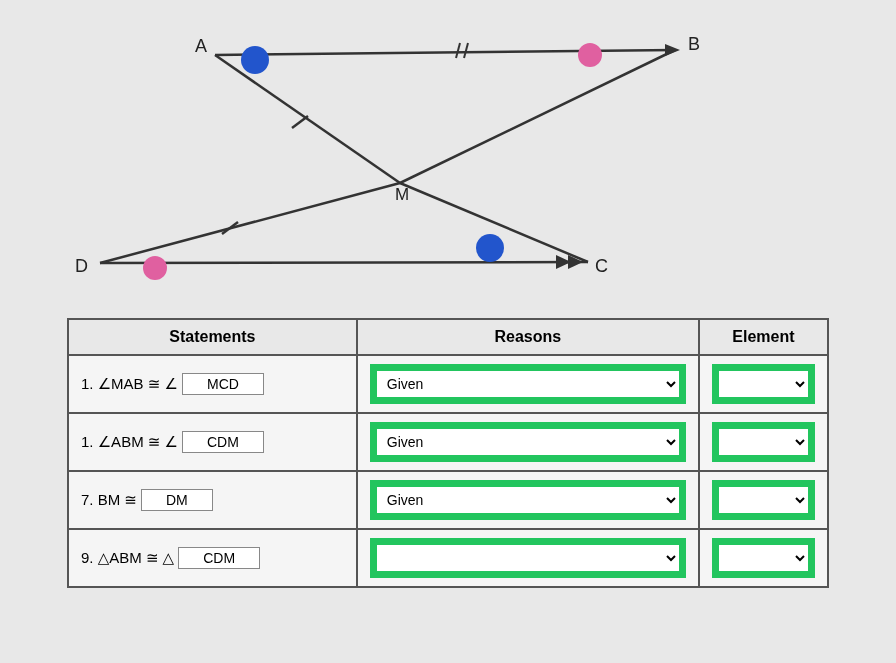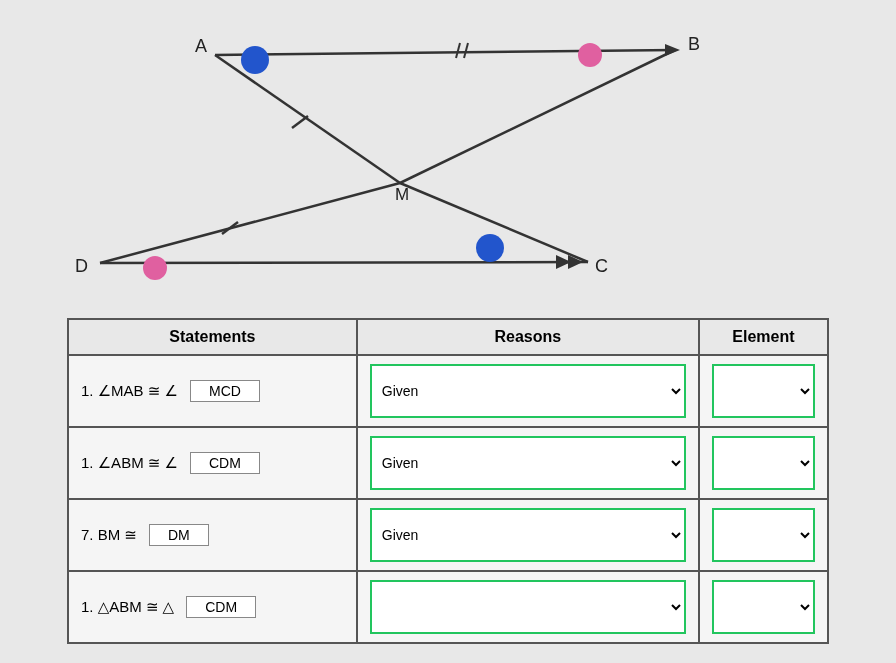--- a/index.html
+++ b/index.html
@@ -49,40 +49,40 @@
       font-family: Arial, sans-serif;
       font-size: 15px;
     }
 
     .stmt-col { width: 38%; }
     .reason-col { width: 45%; }
     .element-col { width: 17%; }
 
     select {
       width: 100%;
-      padding: 16px 6px;
+      padding: 4px 6px;
       font-size: 14px;
       background: white;
-      border: 2px solid #22c55e;
+      border: 7px solid #22c55e;
       font-family: Arial, sans-serif;
       cursor: pointer;
     }
 
     .stmt-text {
       display: flex;
       align-items: center;
-      gap: 12px;
+      gap: 4px;
       white-space: nowrap;
     }
 
     .stmt-box {
       display: inline-block;
       border: 1px solid #888;
       background: white;
-      padding: 2px 18px;
+      padding: 2px 24px;
       min-width: 50px;
       font-size: 14px;
     }
   </style>
 </head>
 <body>
 
 <div class="diagram-area">
   <svg class="diagram" viewBox="0 0 896 310">
 
@@ -162,21 +162,21 @@
               <span>7.  BM ≅</span>
               <span class="stmt-box">DM</span>
             </div>
           </td>
           <td class="reason-col"><select><option value="Given">Given</option><option value="AAS">AAS</option><option value="ASA">ASA</option><option value="SAS">SAS</option><option value="SSS">SSS</option><option value="CPCTC">CPCTC</option></select></td>
           <td class="element-col"><select><option value=""></option><option value="BM">BM</option><option value="DM">DM</option><option value="AB">AB</option><option value="CD">CD</option></select></td>
         </tr>
         <tr>
           <td class="stmt-col">
             <div class="stmt-text">
-              <span>1.  △ABM ≅ △</span>
+              <span>9.  △ABM ≅ △</span>
               <span class="stmt-box">CDM</span>
             </div>
           </td>
           <td class="reason-col"><select><option value=""></option><option value="Given">Given</option><option value="AAS">AAS</option><option value="ASA">ASA</option><option value="SAS">SAS</option><option value="SSS">SSS</option><option value="CPCTC">CPCTC</option></select></td>
           <td class="element-col"><select><option value=""></option><option value="△ABM">△ABM</option><option value="△CDM">△CDM</option></select></td>
         </tr>
       </tbody>
   </table>
 </div>
 

